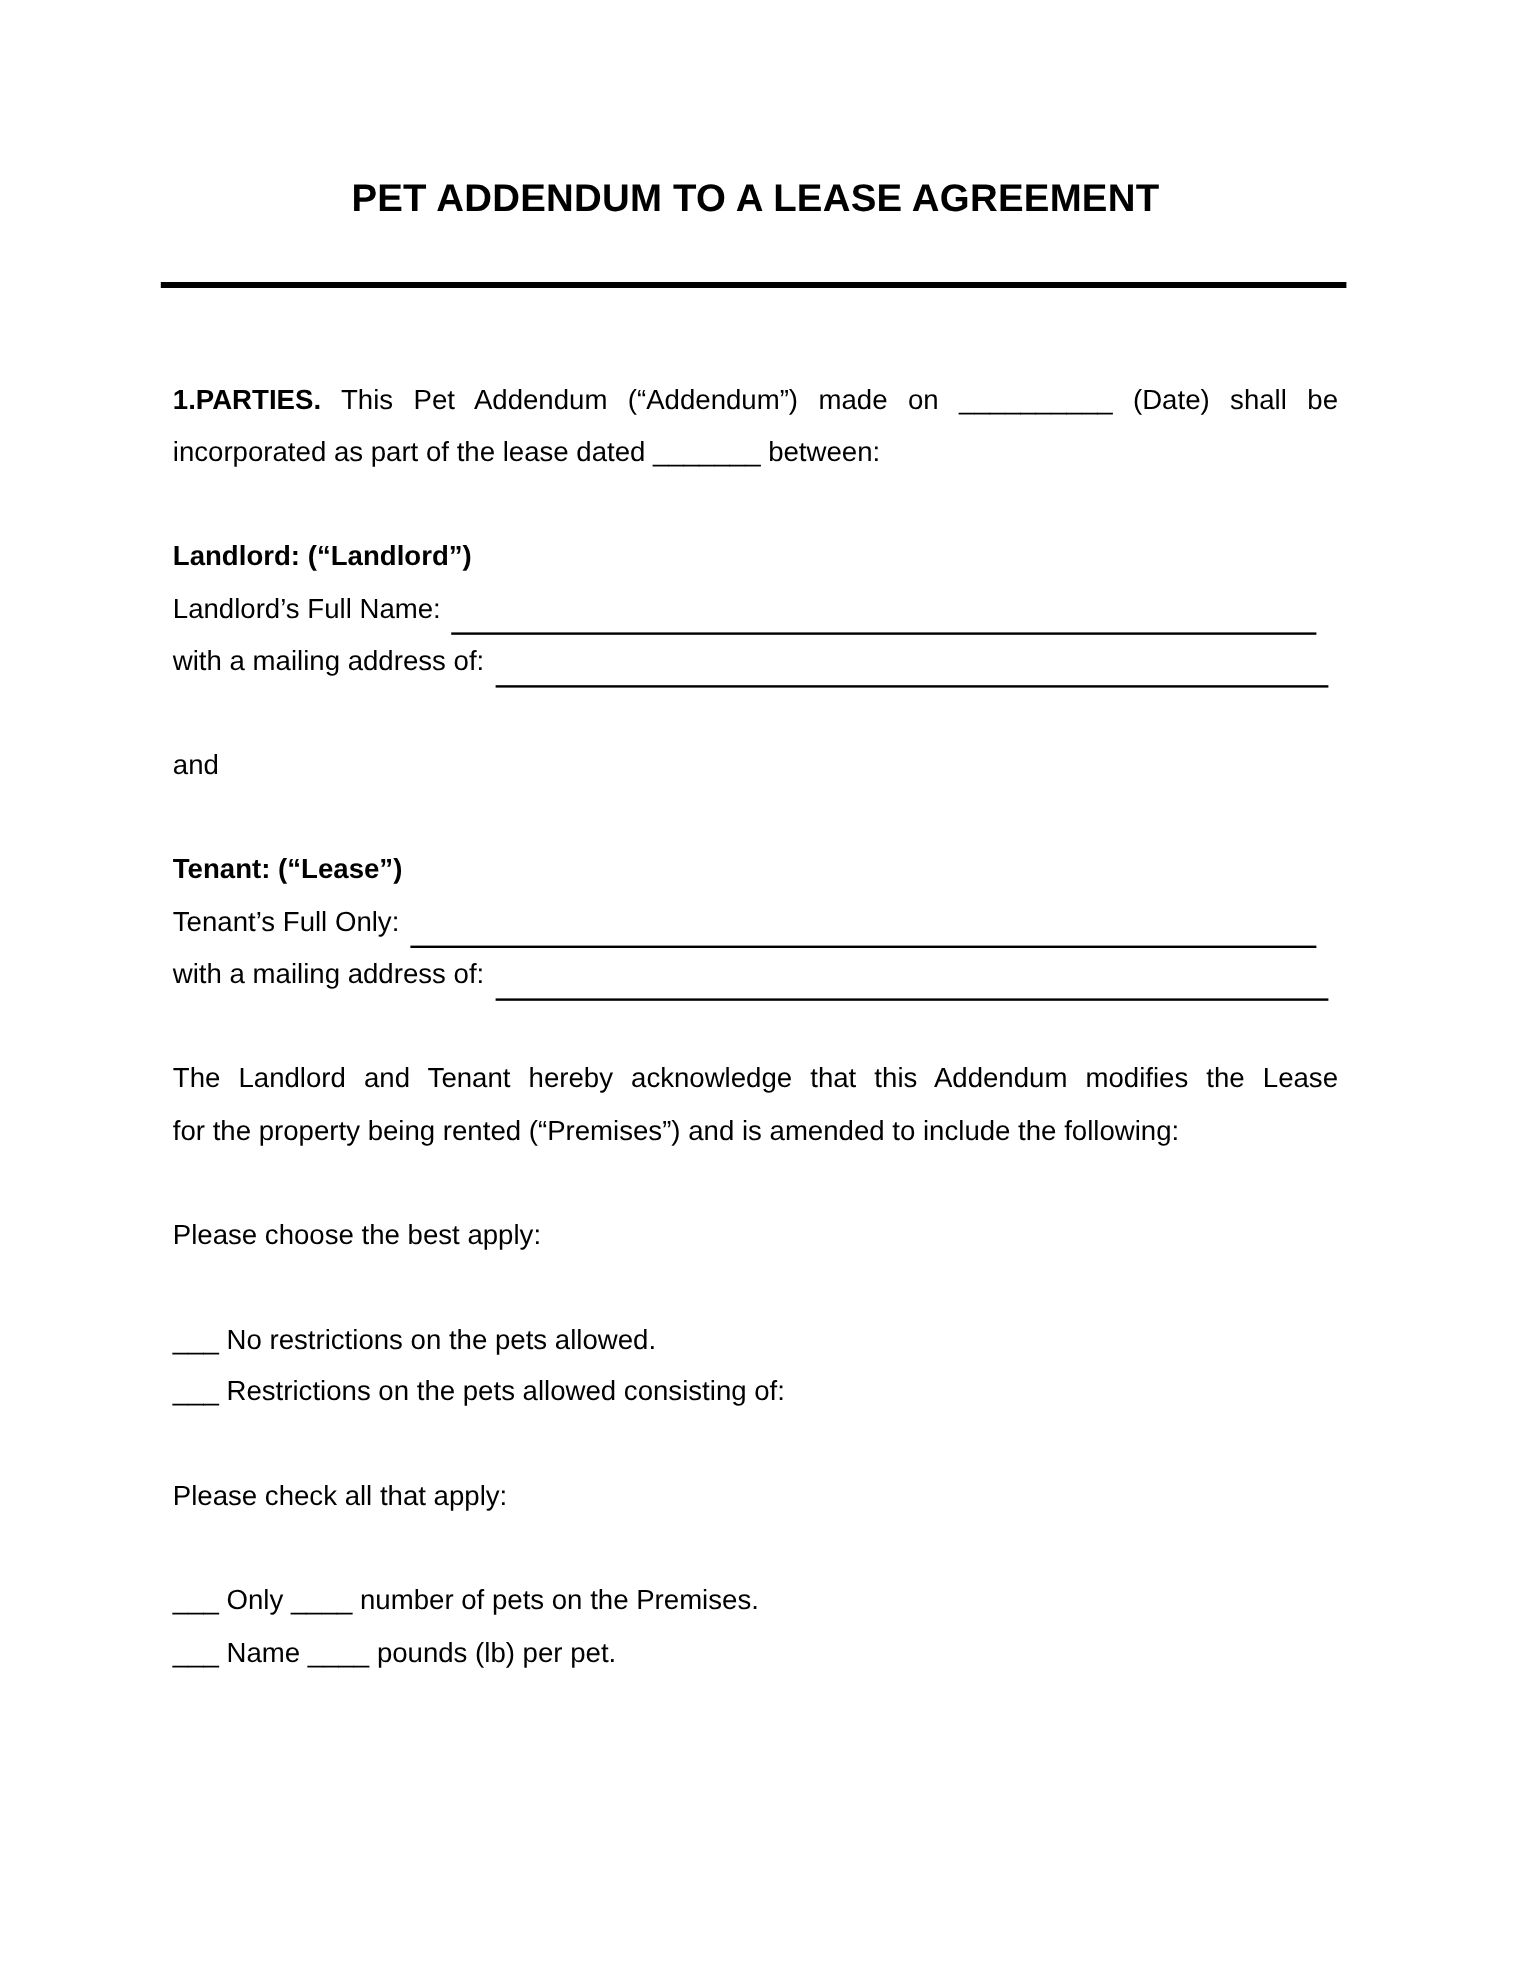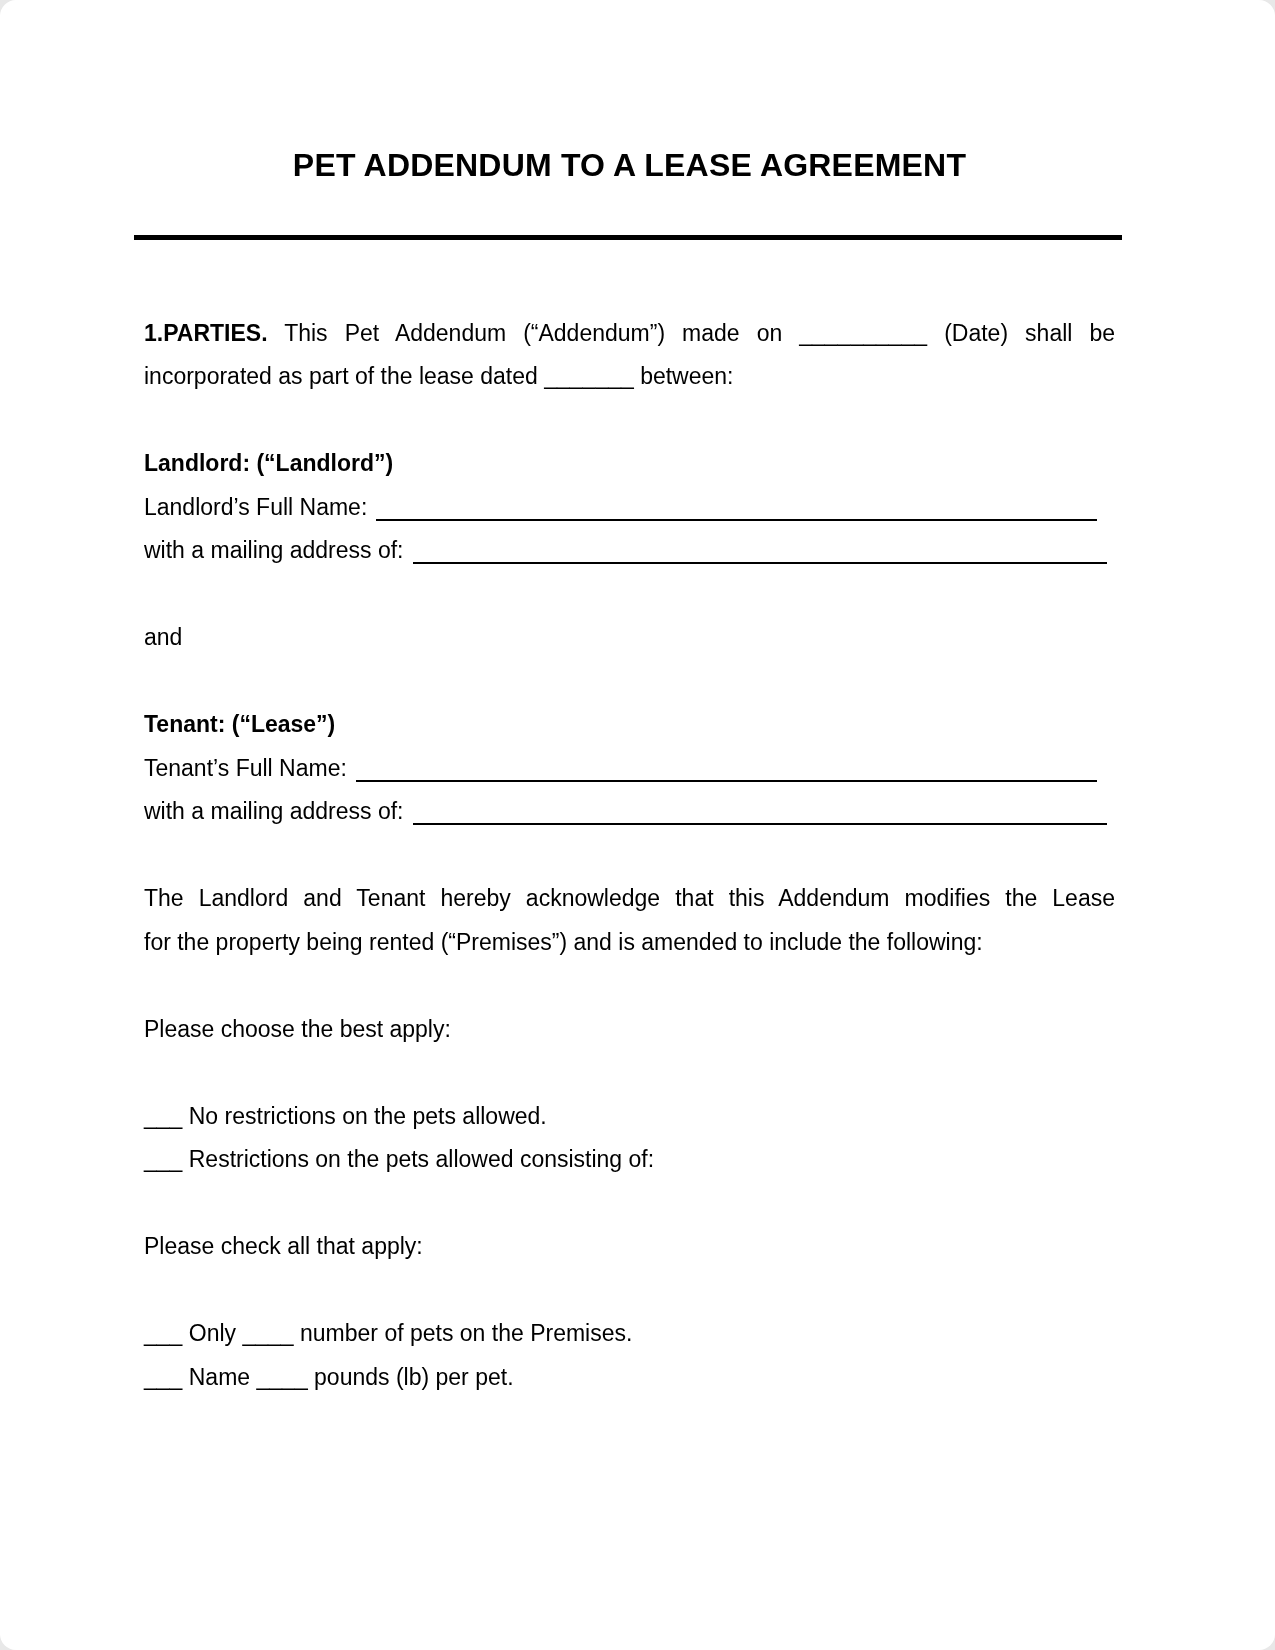--- a/index.html
+++ b/index.html
@@ -8,21 +8,20 @@
     width: 1275px;
     height: 1650px;
     margin: 0 auto;
     background: #ffffff;
     box-sizing: border-box;
     padding: 0 160px 12px 144px;
     font-family: "Liberation Sans", "DejaVu Sans", sans-serif;
     color: #000000;
     font-size: 23px;
     overflow: hidden;
-    border-radius: 16px;
   }
   .title {
     margin: 145px 0 0 0;
     font-size: 32px;
     line-height: 40px;
     font-weight: bold;
     text-align: center;
     letter-spacing: 0.2px;
   }
   .rule {
@@ -32,21 +31,21 @@
     background: #000000;
   }
   .para { margin: 0; }
   .line { line-height: 43.5px; min-height: 43.5px; }
   .first-para { margin-top: 72px; }
   .gap { margin-top: 43.5px; }
   .b { font-weight: bold; }
   
   .jl { text-align: justify; text-align-last: justify; }
   
-  .row { display: flex; align-items: flex-start; }
+  .row { display: flex; align-items: flex-end; }
   .row .label { white-space: nowrap; }
   .fill {
     flex: 1;
     height: 33px;
     border-bottom: 2.5px solid #000000;
     margin-left: 9px;
   }
   .fill.name-fill { margin-right: 18px; }
   .fill.addr-fill { margin-right: 8px; }
 </style>
@@ -77,21 +76,21 @@
       <span class="label">with a mailing address of:</span>
       <span class="fill addr-fill"></span>
     </div>
   </div>
 
   <div class="line gap">and</div>
 
   <div class="para gap">
     <div class="line b">Tenant: (“Lease”)</div>
     <div class="line row">
-      <span class="label">Tenant’s Full Name:</span>
+      <span class="label">Tenant’s Full Only:</span>
       <span class="fill name-fill"></span>
     </div>
     <div class="line row">
       <span class="label">with a mailing address of:</span>
       <span class="fill addr-fill"></span>
     </div>
   </div>
 
   <div class="para gap">
     <div class="line jl">The Landlord and Tenant hereby acknowledge that this Addendum modifies the Lease</div>

